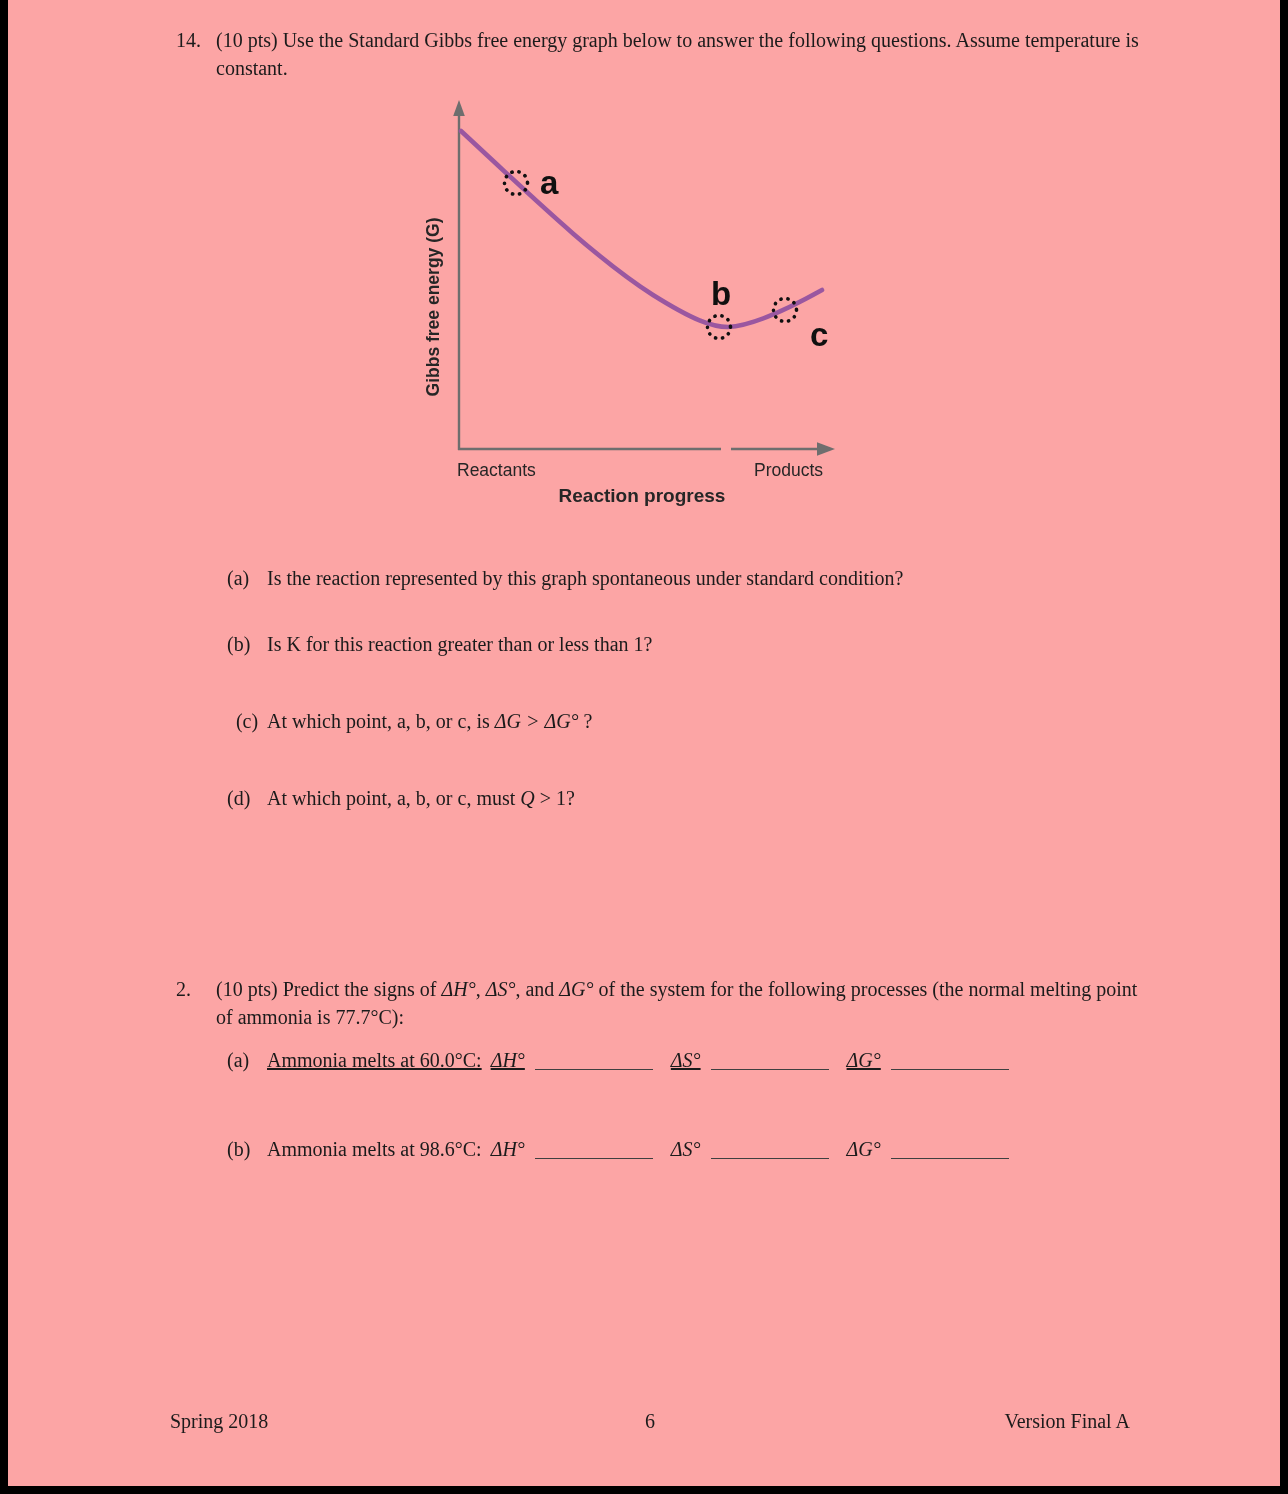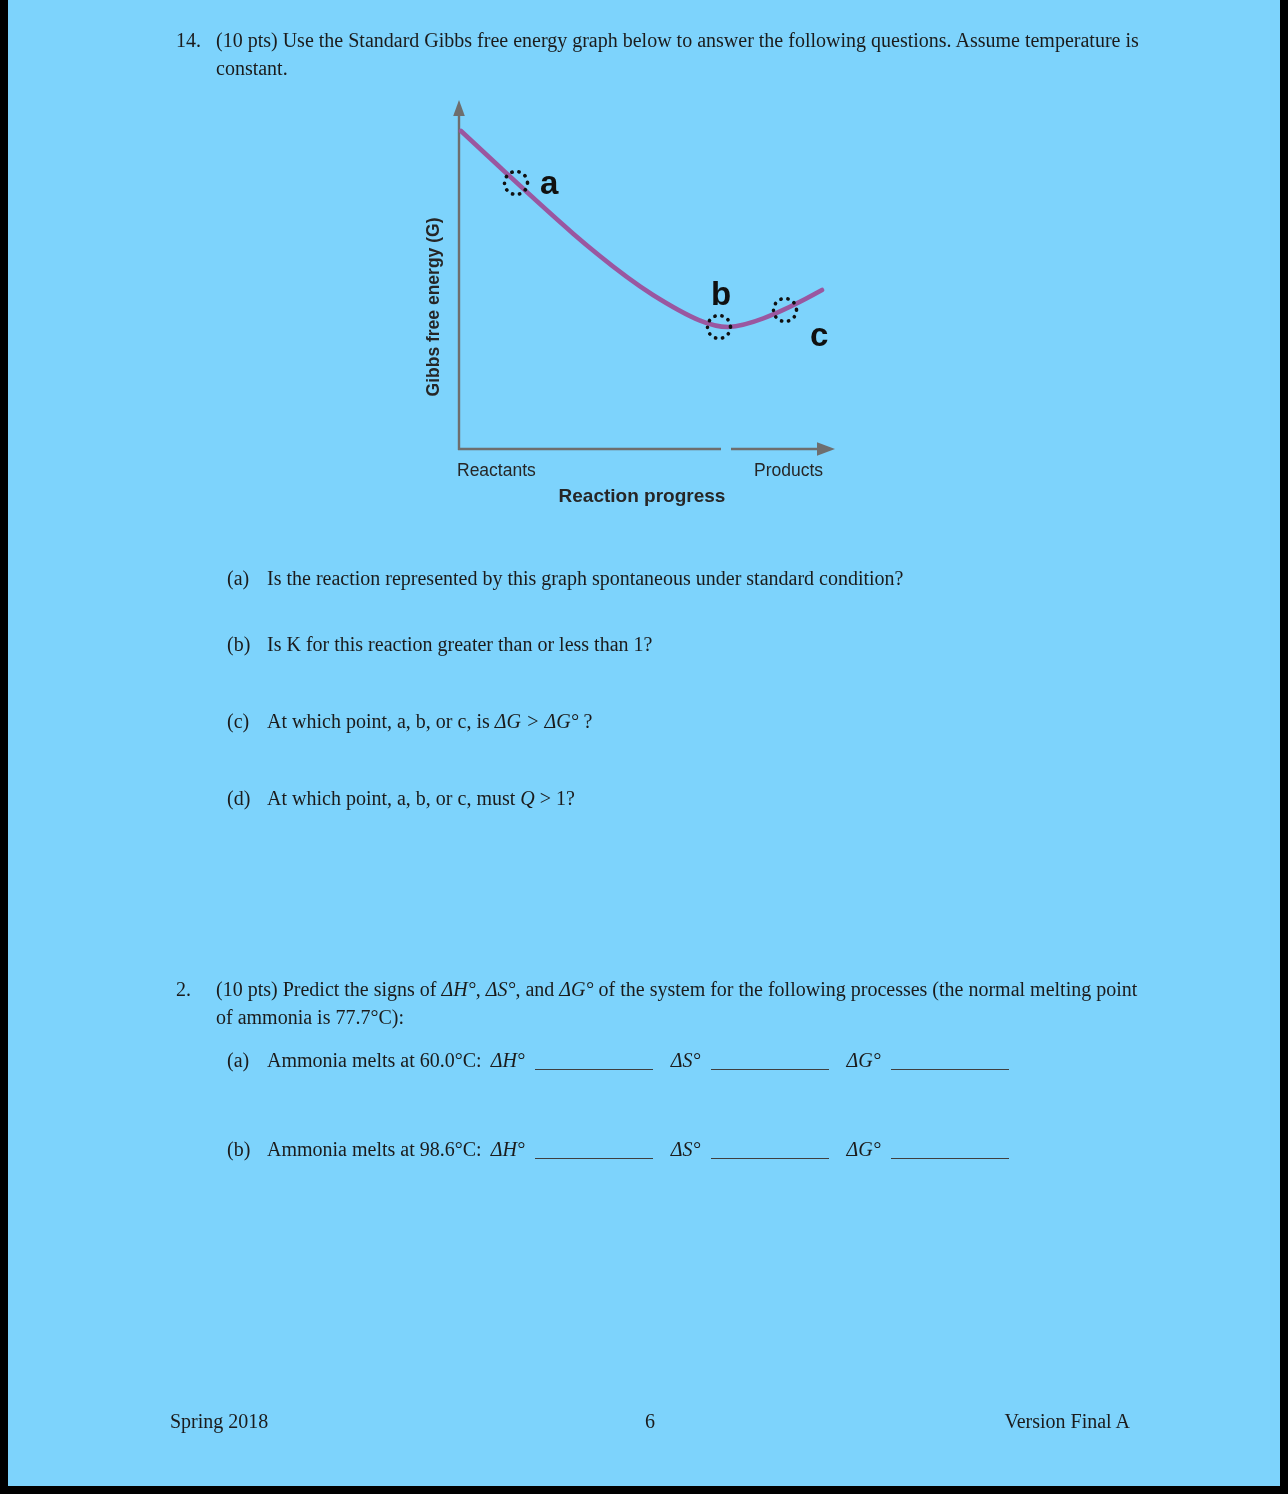--- a/index.html
+++ b/index.html
@@ -1,17 +1,17 @@
 <!DOCTYPE html>
 <html><head>
 <meta charset="utf-8">
 <style>
   html,body { margin:0; padding:0; background:#fff; }
   .page {
-    position:relative; width:1288px; height:1494px; background:#7dd3fc;
+    position:relative; width:1288px; height:1494px; background:#fca5a5;
     font-family:"Liberation Serif","DejaVu Serif",serif; color:#1b1b1b;
     overflow:hidden;
   }
   .edge { position:absolute; background:#000; }
   .edge.left   { left:0; top:0; width:8px; height:1494px; }
   .edge.right  { right:0; top:0; width:8px; height:1494px; }
   .edge.bottom { left:0; bottom:0; width:1288px; height:8px; }
 
   .q { position:absolute; display:flex; font-size:20px; line-height:28px; }
   .qnum { width:40px; flex:none; }
@@ -82,33 +82,33 @@
       <text class="gtext gbold" style="font-size:19px;" text-anchor="middle" x="232" y="409">Reaction progress</text>
     </svg>
   </div>
 
   <div class="item" style="left:227px; top:564px;">
     <span class="lbl">(a)</span><span><span>Is the reaction represented by this graph spontaneous under standard condition?</span></span>
   </div>
   <div class="item" style="left:227px; top:630px;">
     <span class="lbl">(b)</span><span><span>Is K for this reaction greater than or less than 1?</span></span>
   </div>
-  <div class="item" style="left:227px; top:707px;">
+  <div class="item" style="left:227px; top:707px;text-align:center;">
     <span class="lbl">(c)</span><span><span>At which point, a, b, or c, is </span><span class="math">ΔG &gt; ΔG°</span><span> ?</span></span>
   </div>
   <div class="item" style="left:227px; top:784px;">
     <span class="lbl">(d)</span><span><span>At which point, a, b, or c, must </span><span class="math">Q</span><span> &gt; 1?</span></span>
   </div>
 
   <div class="q" style="left:176px; top:975px;">
     <div class="qnum">2.</div>
     <div class="qtext"><span>(10 pts) Predict the signs of </span><span class="math">ΔH°</span><span>, </span><span class="math">ΔS°</span><span>, and </span><span class="math">ΔG°</span><span> of the system for the following processes (the normal melting point of ammonia is 77.7°C):</span></div>
   </div>
 
-  <div class="row15" style="left:227px; top:1046px;">
+  <div class="row15" style="left:227px; top:1046px;text-decoration:underline;">
     <span class="lbl">(a)</span><span>Ammonia melts at 60.0°C:</span><span class="sym first">ΔH°</span><span class="blank"></span><span class="sym">ΔS°</span><span class="blank"></span><span class="sym">ΔG°</span><span class="blank"></span>
   </div>
   <div class="row15" style="left:227px; top:1135px;">
     <span class="lbl">(b)</span><span>Ammonia melts at 98.6°C:</span><span class="sym first">ΔH°</span><span class="blank"></span><span class="sym">ΔS°</span><span class="blank"></span><span class="sym">ΔG°</span><span class="blank"></span>
   </div>
 
   <div class="footer">
     <span class="fl">Spring 2018</span>
     <span class="fc">6</span>
     <span class="fr">Version Final A</span>

